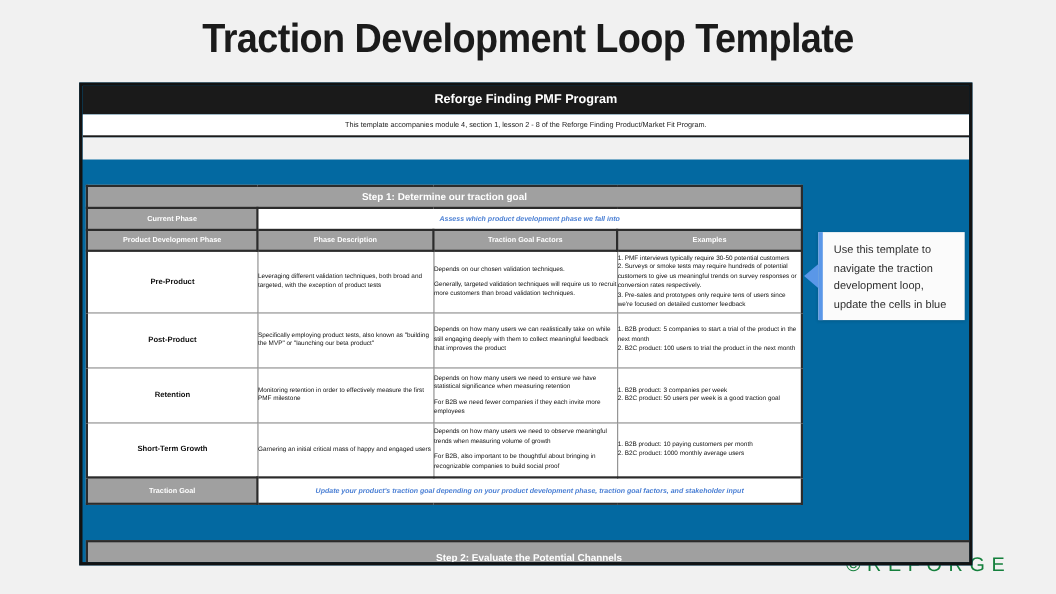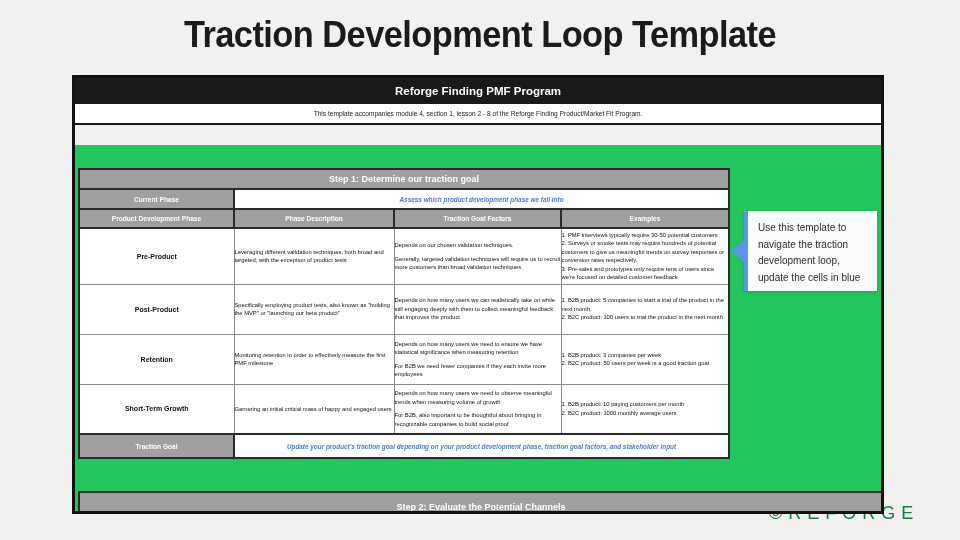--- a/index.html
+++ b/index.html
@@ -26,21 +26,21 @@
     position:absolute;left:769px;top:503px;
     font-size:18px;letter-spacing:6px;color:#15803d;
     font-weight:400;white-space:nowrap;
     user-select:none;
   }
 
   
   #deck{
     position:absolute;left:72px;top:75px;
     width:812px;height:439px;
-    background:#22c55e;
+    background:#0369a1;
     border:3px solid #121212;
     box-sizing:border-box;
     overflow:hidden;
   }
 
   .band{
     box-sizing:border-box;
     width:100%;
     display:flex;align-items:center;justify-content:center;
     text-align:center;

